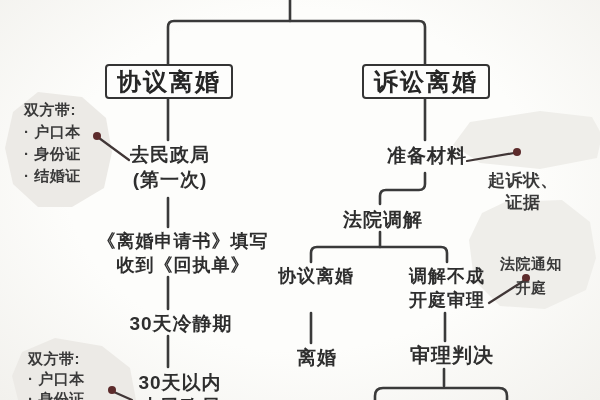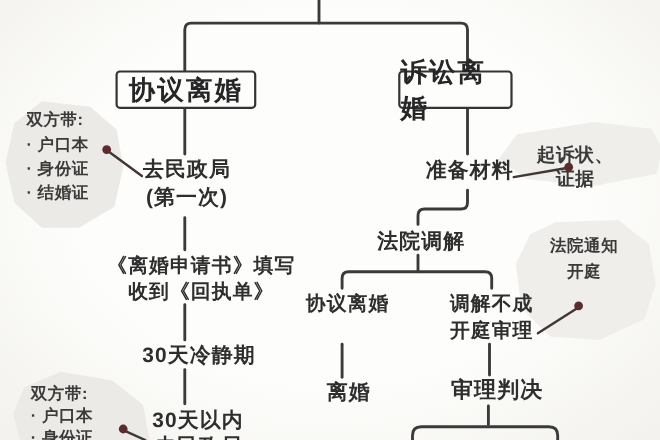--- a/index.html
+++ b/index.html
@@ -21,21 +21,21 @@
     position:absolute; box-sizing:border-box;
     border:2.5px solid #343434; border-radius:4px; background:#fdfdfc;
     display:flex; align-items:center; justify-content:center;
     font-size:24px; font-weight:700; letter-spacing:2px; color:#262626;
   }
   .note{
     position:absolute; font-size:15px; line-height:22px; font-weight:600;
     color:#3a3a3a; letter-spacing:0.5px;
   }
   .note .nt{display:block;}
-  .note-center{text-align:center; transform:translateX(-50%);}
+  .note-center{text-align:center; transform:translateX(-50%);margin-top:40px;}
 </style>
 </head>
 <body>
 
 <div id="stage">
 
   <svg class="layer" width="600" height="400" viewBox="0 0 600 400">
     <polygon points="38,92 82,97 106,118 112,152 104,188 72,207 38,207 13,184 5,148 13,112" fill="#eceae6"></polygon>
     <polygon points="55,338 102,346 130,368 136,400 18,400 12,376 22,352" fill="#eceae6"></polygon>
     <polygon points="470,122 540,111 592,117 602,135 597,158 540,169 480,163 453,145" fill="#efeeea"></polygon>
@@ -69,21 +69,21 @@
       <circle cx="97" cy="136" r="4"></circle>
       <circle cx="517" cy="152" r="4"></circle>
       <circle cx="526" cy="278" r="4"></circle>
       <circle cx="112" cy="390" r="4"></circle>
     </g>
   </svg>
 
   <div class="titlebox" style="left:105px; top:64px; width:128px; height:35px;">
     <span>协议离婚</span>
   </div>
-  <div class="titlebox" style="left:362px; top:64px; width:104px; height:35px;">
+  <div class="titlebox" style="left:362px; top:64px; width:128px; height:35px;">
     <span>诉讼离婚</span>
   </div>
 
   <div class="t step" style="left:170px; top:142px;">
     <div>去民政局</div>
     <div>(第一次)</div>
   </div>
   <div class="t step2" style="left:183px; top:229px;">
     <div>《离婚申请书》填写</div>
     <div>收到《回执单》</div>

